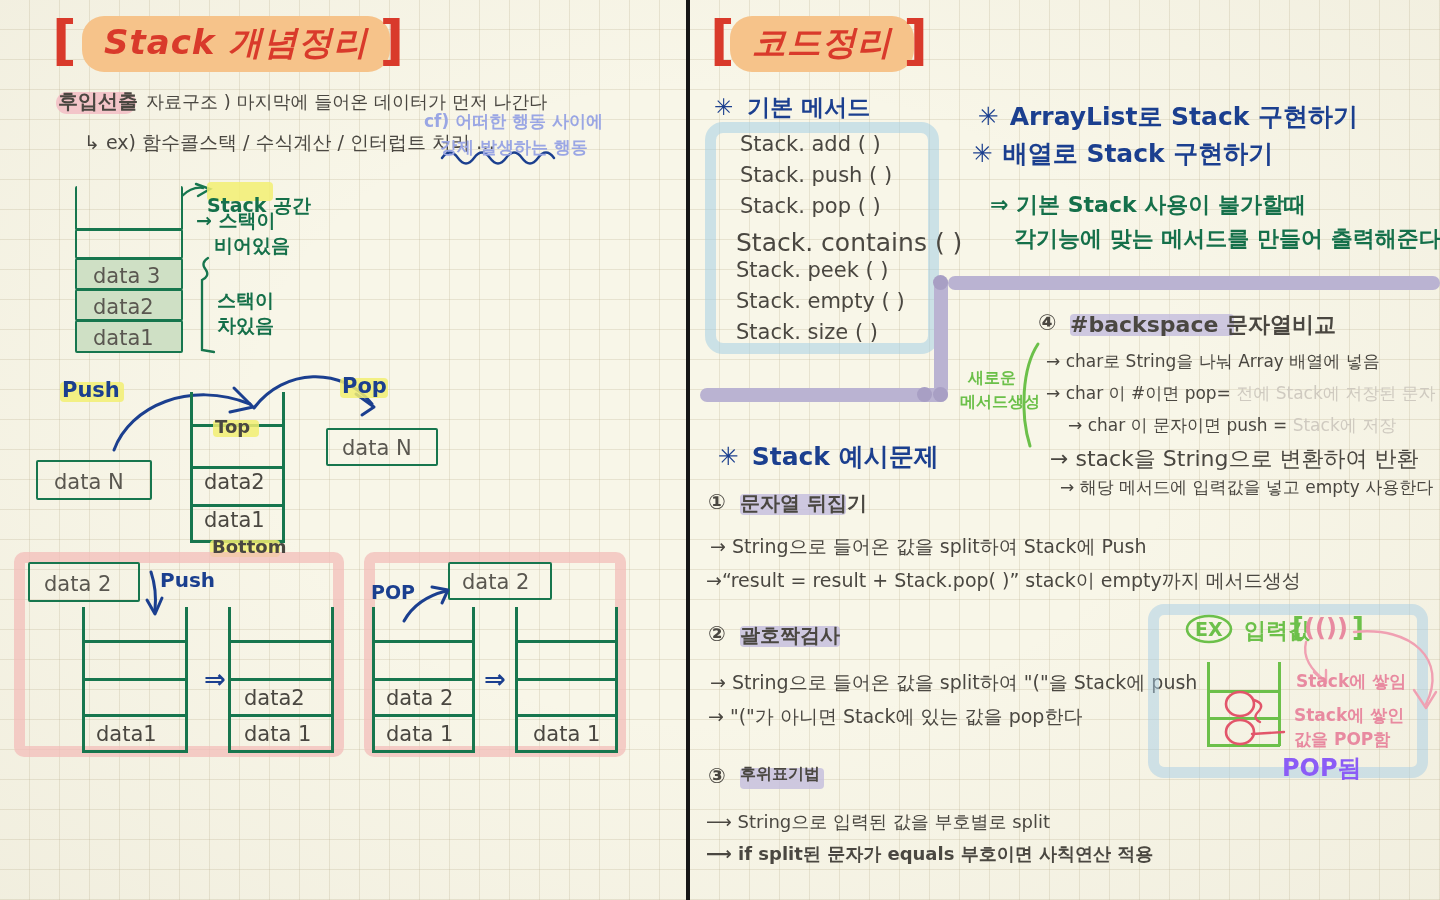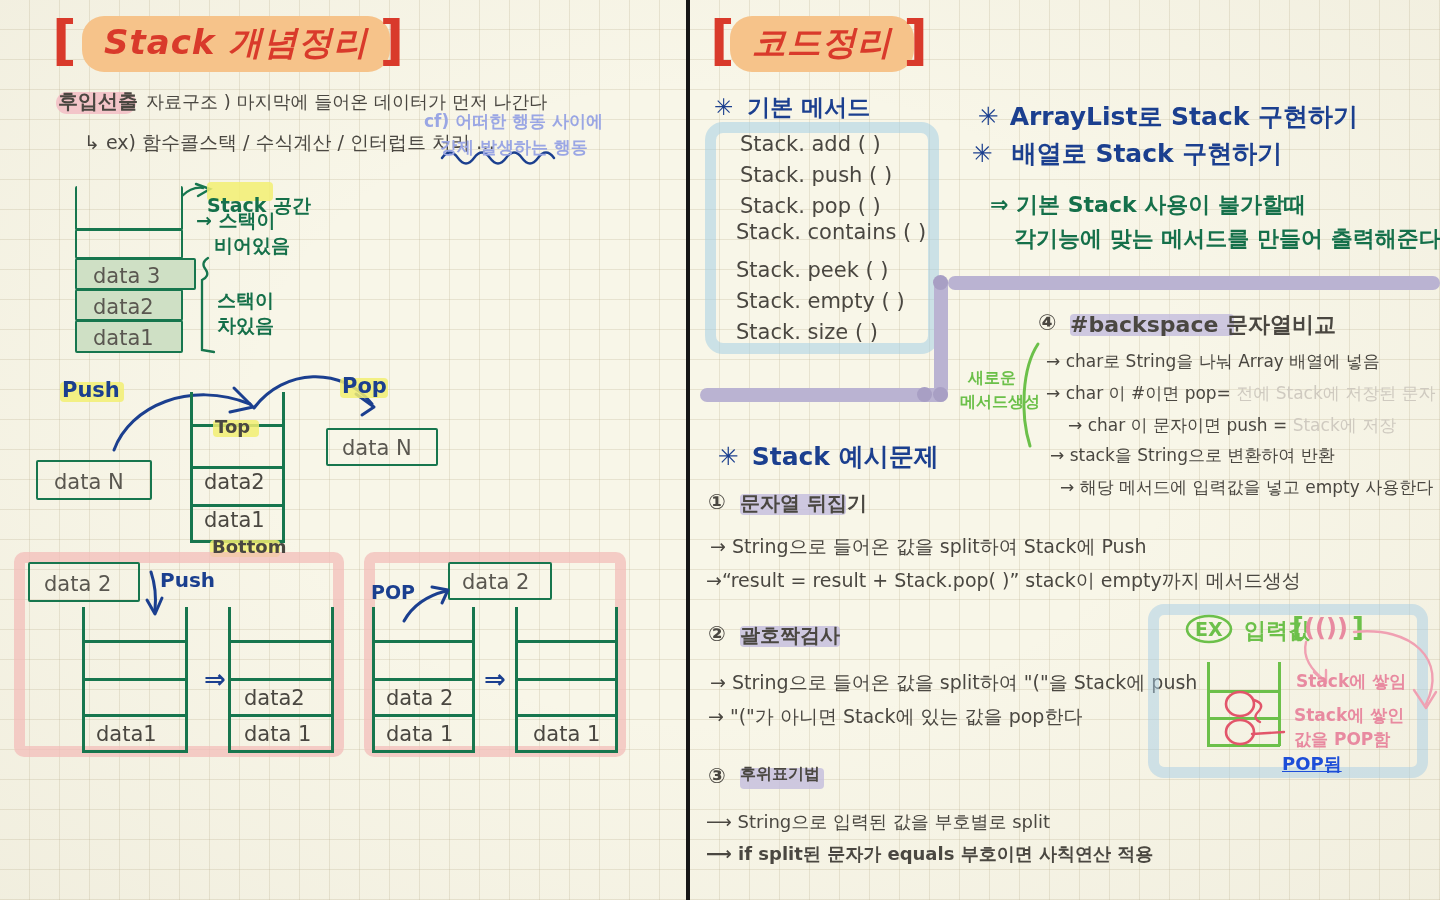--- a/index.html
+++ b/index.html
@@ -89,21 +89,21 @@
   <span>↳ </span><span>ex) 함수콜스택 / 수식계산 / 인터럽트 처리 …</span>
 </div>
 <svg style="left:440px;top:146px;" width="130" height="22">
   <path d="M2 12 q8 -11 16 0 q8 11 16 0 q8 -11 16 0 q8 11 16 0 q8 -11 16 0 q8 11 16 0 q8 -11 16 0" fill="none" stroke="#1b3f8f" stroke-width="2.4" stroke-linecap="round"></path>
 </svg>
 <div class="hw ink-peri b" style="left:424px;top:110px;font-size:17px;">cf) 어떠한 행동 사이에</div>
 <div class="hw ink-peri b" style="left:440px;top:136px;font-size:17px;">강제 발생하는 행동</div>
 
 <div class="gbox" style="left:75px;top:186px;width:108px;height:44px;border-top:none;"></div>
 <div class="gbox" style="left:75px;top:229px;width:108px;height:30px;border-top:2.5px solid #17764e;"></div>
-<div class="gbox gfill" style="left:75px;top:258px;width:121px;height:32px;">
+<div class="gbox gfill" style="left:75px;top:258px;width:108px;height:32px;">
   <span class="cell-label" style="left:16px;top:4px;">data 3</span>
 </div>
 <div class="gbox gfill" style="left:75px;top:289px;width:108px;height:32px;">
   <span class="cell-label" style="left:16px;top:4px;">data2</span>
 </div>
 <div class="gbox gfill" style="left:75px;top:320px;width:108px;height:33px;">
   <span class="cell-label" style="left:16px;top:4px;">data1</span>
 </div>
 
 <svg style="left:180px;top:180px;" width="50" height="24">
@@ -231,32 +231,32 @@
 <div class="frame-blue" style="left:705px;top:122px;width:234px;height:232px;"></div>
 
 <div class="hw ink-blue b" style="left:714px;top:92px;font-size:23px;">
   <span>✳</span>
   <span style="margin-left:6px;">기본 메서드</span>
 </div>
 
 <div class="hw ink-dark" style="left:740px;top:132px;font-size:21px;">Stack. add ( )</div>
 <div class="hw ink-dark" style="left:740px;top:163px;font-size:21px;">Stack. push ( )</div>
 <div class="hw ink-dark" style="left:740px;top:194px;font-size:21px;">Stack. pop  ( )</div>
-<div class="hw ink-dark" style="left:736px;top:220px;font-size:21px;">Stack. contains ( )</div>
+<div class="hw ink-dark" style="left:736px;top:228px;font-size:25px;">Stack. contains ( )</div>
 <div class="hw ink-dark" style="left:736px;top:258px;font-size:21px;">Stack. peek ( )</div>
 <div class="hw ink-dark" style="left:736px;top:289px;font-size:21px;">Stack. empty ( )</div>
 <div class="hw ink-dark" style="left:736px;top:320px;font-size:21px;">Stack. size ( )</div>
 
 <div class="hw ink-blue b" style="left:978px;top:100px;font-size:25px;">
   <span>✳</span>
   <span style="margin-left:2px;">ArrayList로 Stack 구현하기</span>
 </div>
 <div class="hw ink-blue b" style="left:972px;top:137px;font-size:25px;">
   <span>✳</span>
-  <span style="margin-left:10px;">배열로 Stack 구현하기</span>
+  <span style="margin-left:1px;">배열로 Stack 구현하기</span>
 </div>
 <div class="hw ink-green b" style="left:990px;top:190px;font-size:22px;">
   <span>⇒ </span>
   <span>기본 Stack 사용이 불가할때</span>
 </div>
 <div class="hw ink-green b" style="left:1014px;top:224px;font-size:22px;">각기능에 맞는 메서드를 만들어 출력해준다</div>
 
 <div class="pl" style="left:948px;top:276px;width:492px;height:14px;"></div>
 <div class="pl" style="left:934px;top:276px;width:14px;height:120px;"></div>
 <div class="pl" style="left:700px;top:388px;width:248px;height:14px;"></div>
@@ -279,21 +279,21 @@
   <span>→ </span><span>char로 String을 나눠 Array 배열에 넣음</span>
 </div>
 <div class="hw ink-dark" style="left:1046px;top:382px;font-size:17px;">
   <span>→ </span><span>char 이 #이면 pop=</span>
   <span style="color:#cfcac0;">전에 Stack에 저장된 문자 삭제</span>
 </div>
 <div class="hw ink-dark" style="left:1046px;top:414px;font-size:17px;margin-left:22px;">
   <span>→ </span><span>char 이 문자이면 push =</span>
   <span style="color:#cfcac0;">Stack에 저장</span>
 </div>
-<div class="hw ink-dark" style="left:1050px;top:444px;font-size:17px;">
+<div class="hw ink-dark" style="left:1050px;top:444px;font-size:22px;">
   <span>→ </span><span>stack을 String으로 변환하여 반환</span>
 </div>
 <div class="hw ink-dark" style="left:1060px;top:476px;font-size:17px;">
   <span>→ </span><span>해당 메서드에 입력값을 넣고 empty 사용한다</span>
 </div>
 
 <div class="hw ink-blue b" style="left:718px;top:440px;font-size:25px;">
   <span>✳</span>
   <span style="margin-left:4px;">Stack 예시문제</span>
 </div>
@@ -357,13 +357,13 @@
   <path d="M14 32 L26 43 L26 30" fill="none" stroke="#f0a0b2" stroke-width="2.4" stroke-linecap="round" stroke-linejoin="round"></path>
 </svg>
 <div class="hw ink-pink b" style="left:1296px;top:670px;font-size:17px;">Stack에 쌓임</div>
 
 <svg style="left:1352px;top:620px;" width="106" height="110">
   <path d="M2 12 C60 6 96 40 74 84" fill="none" stroke="#f0a0b2" stroke-width="2.4" stroke-linecap="round"></path>
   <path d="M62 70 L74 88 L84 72" fill="none" stroke="#f0a0b2" stroke-width="2.4" stroke-linecap="round" stroke-linejoin="round"></path>
 </svg>
 <div class="hw ink-pink b" style="left:1294px;top:704px;font-size:17px;">Stack에 쌓인</div>
 <div class="hw ink-pink b" style="left:1294px;top:728px;font-size:17px;">값을 POP함</div>
-<div class="hw b" style="left:1282px;top:752px;font-size:18px;color:#1d4ed8;text-decoration:underline;">POP됨</div>
+<div class="hw b" style="left:1282px;top:752px;font-size:24px;color:#8b5cf6;">POP됨</div>
 
 </body></html>

